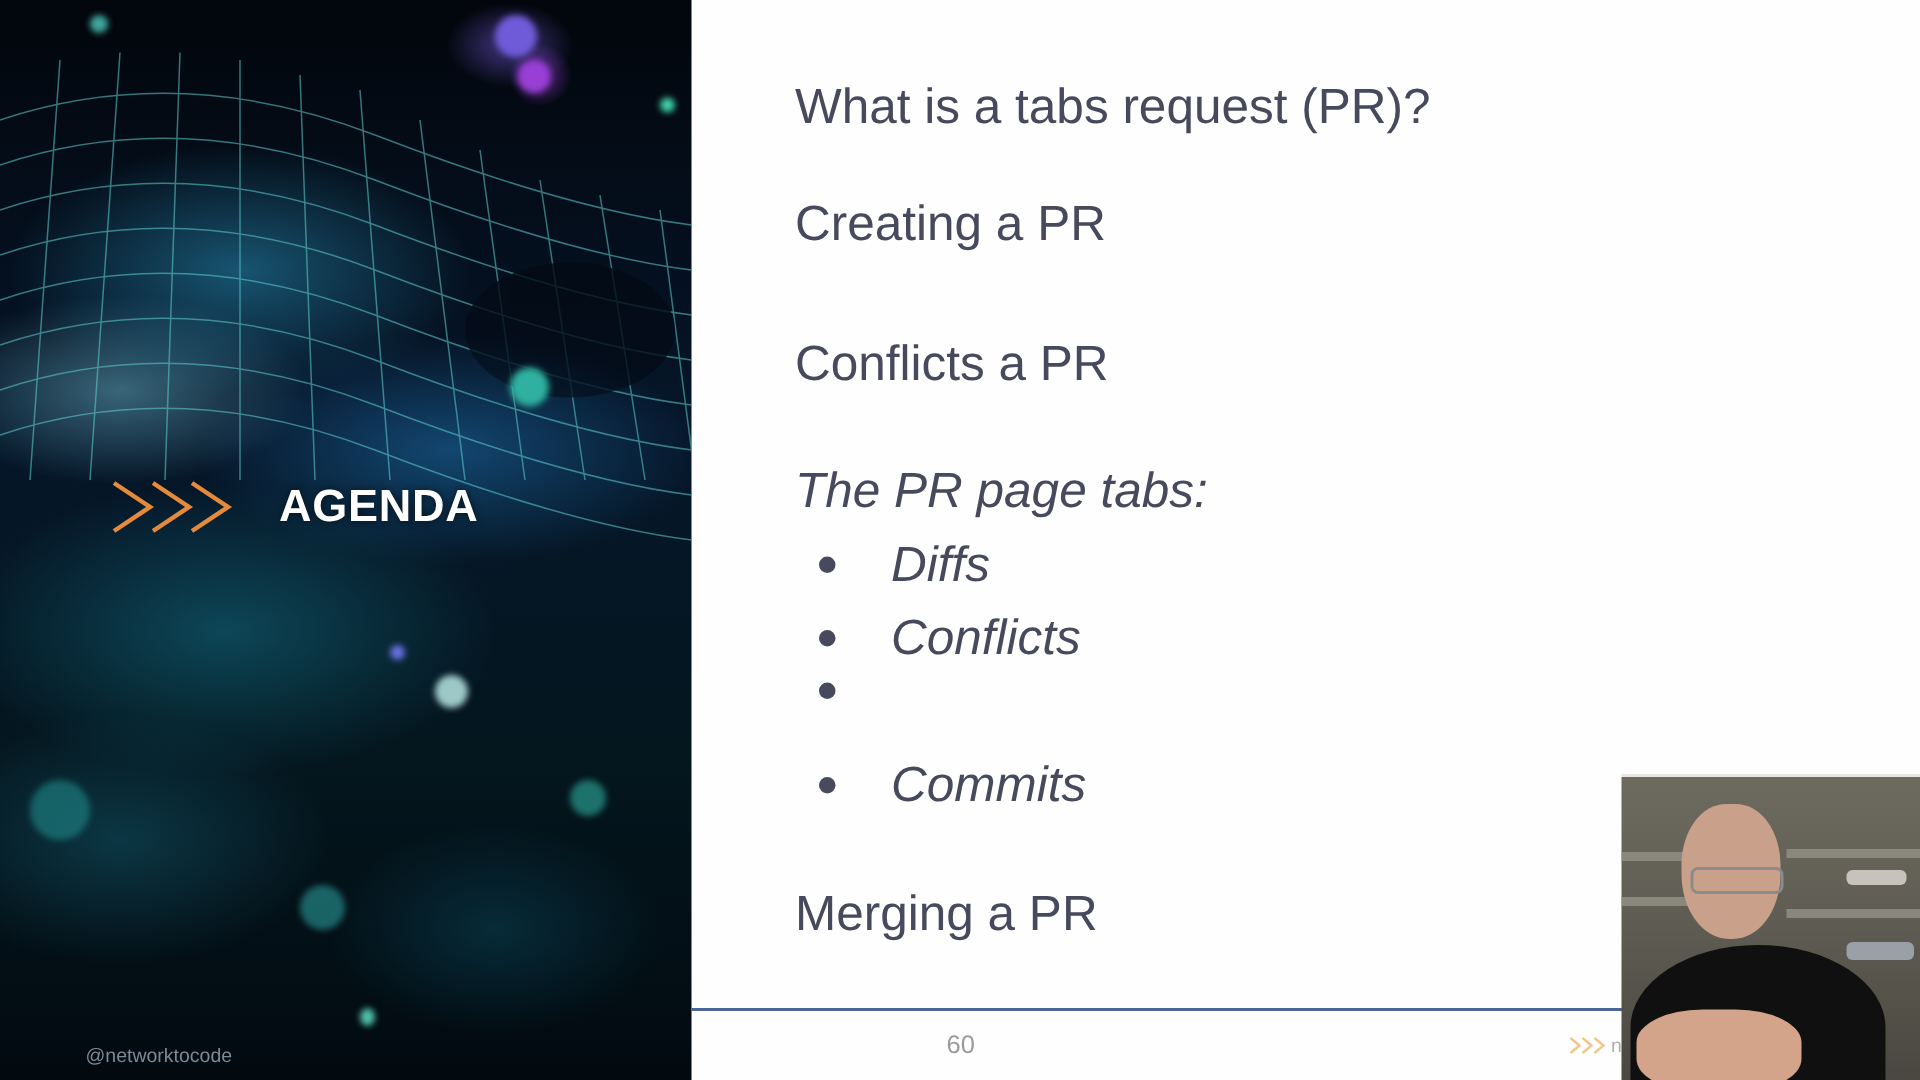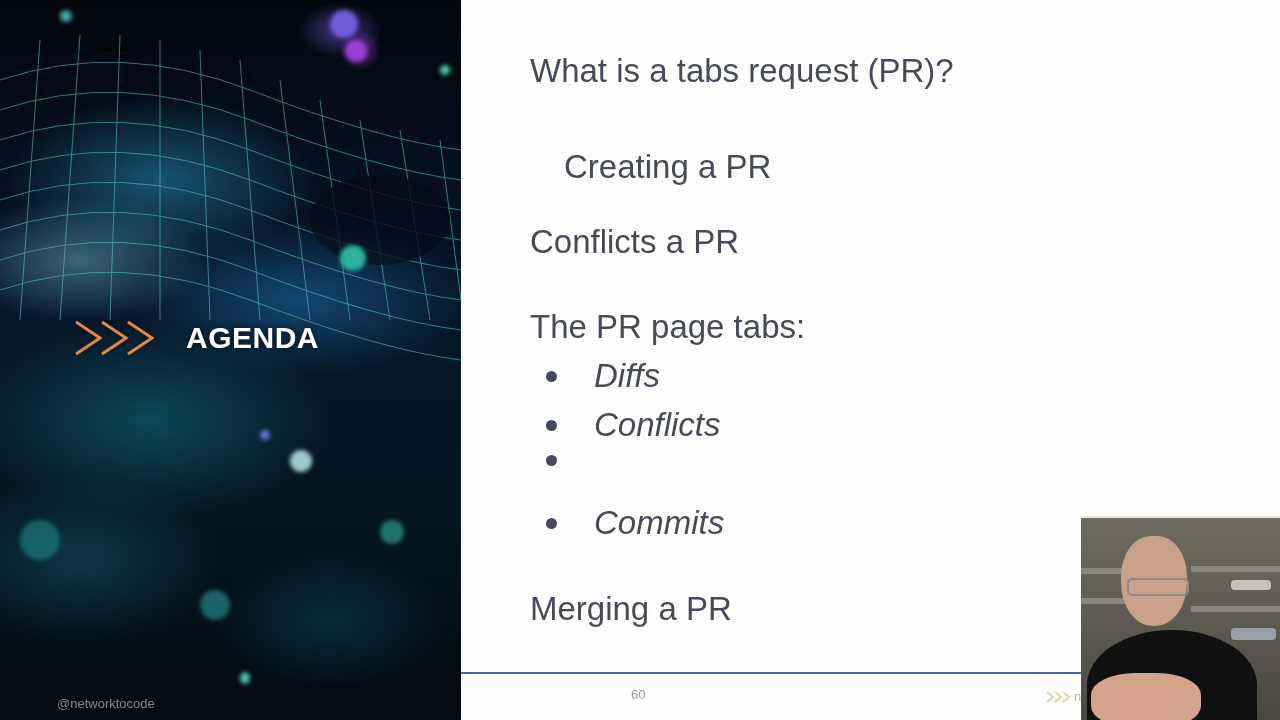--- a/index.html
+++ b/index.html
@@ -20,21 +20,21 @@
   .dots span { position:absolute; border-radius:50%; filter:blur(2px); }
   .agenda { position:absolute; left:74px; top:318px; display:flex; align-items:center; gap:26px; }
   .chevrons { display:flex; }
   .agenda-title { color:#ffffff; font-size:30px; font-weight:bold; letter-spacing:0.5px; text-shadow:0 0 6px rgba(0,0,0,0.6); }
   .handle { position:absolute; left:57px; top:696px; color:#7d8a96; font-size:13px; }
   .content { position:absolute; left:530px; top:0; color:#474a5c; font-size:33px; }
   .item { position:absolute; left:0; white-space:nowrap; }
   .bullet-row { position:absolute; left:16px; display:flex; align-items:center; white-space:nowrap;font-style:italic; }
   .bullet-dot { width:11px; height:11px; border-radius:50%; background:#474a5c; margin-right:37px; }
   .footer-line { position:absolute; left:461px; top:672px; width:640px; height:2px; background:#4c6496; }
-  .page-num { position:absolute; left:631px; top:687px; color:#9a9a9a; font-size:13px; }
+  .page-num { position:absolute; left:631px; top:687px; color:#9a9a9a; font-size:17px; }
   .footer-logo { position:absolute; left:1046px; top:689px; display:flex; align-items:center; gap:2px; }
   .footer-logo-text { color:#b0b0b0; font-size:13px; }
   .webcam { position:absolute; left:1081px; top:516px; width:199px; height:204px; overflow:hidden;
     background: linear-gradient(180deg, #6d6a5f 0%, #5e5b52 50%, #4a4740 100%); border-top:2px solid #e9e6df; }
   .shelf { position:absolute; height:6px; background:#8a877c; }
   .person-head { position:absolute; left:40px; top:18px; width:66px; height:90px; border-radius:45% 45% 48% 48%; background:#c9a08a; }
   .glasses { position:absolute; left:46px; top:60px; width:58px; height:14px; border:2px solid #8b8b8b; border-radius:5px; }
   .body-shape { position:absolute; left:6px; top:112px; width:170px; height:110px; border-radius:50% 50% 0 0; background:#101010; }
   .hands { position:absolute; left:10px; top:155px; width:110px; height:55px; border-radius:40%; background:#d4a48a; }
 </style>
@@ -89,23 +89,23 @@
         </g>
       </svg>
     </div>
     <span class="agenda-title">AGENDA</span>
   </div>
   <div class="handle">@networktocode</div>
 </div>
 
 <div class="content">
   <div class="item" style="top:52px;">What is a tabs request (PR)?</div>
-  <div class="item" style="top:148px;margin-left:34px;">Creating a PR</div>
+  <div class="item" style="top:130px;">Creating a PR</div>
   <div class="item" style="top:223px;">Conflicts a PR</div>
-  <div class="item" style="top:308px;">The PR page tabs:</div>
+  <div class="item" style="top:308px;font-style:italic;">The PR page tabs:</div>
 
   <div class="bullet-row" style="top:357px;">
     <span class="bullet-dot"></span>
     <span>Diffs</span>
   </div>
   <div class="bullet-row" style="top:406px;text-align:right;">
     <span class="bullet-dot"></span>
     <span>Conflicts</span>
   </div>
   <div class="bullet-row" style="top:455px;">

